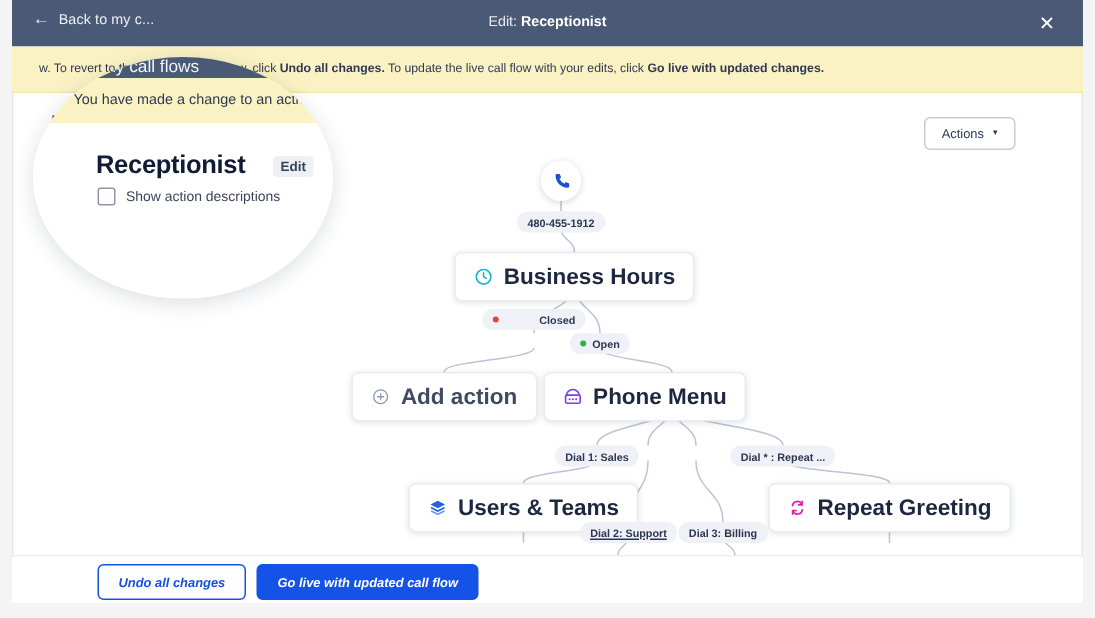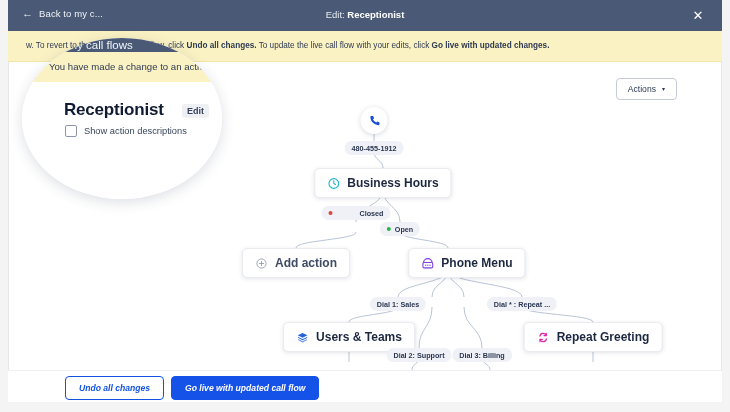--- a/index.html
+++ b/index.html
@@ -128,21 +128,21 @@
   #edges { position: absolute; left: 0; top: 0; width: 714px; height: 290px; }
 
   .node {
     position: absolute;
     background: #ffffff;
     border: 1px solid #e9ebef;
     border-radius: 5px;
     box-shadow: 0 1px 4px rgba(30,40,70,.12);
     display: flex; align-items: center; gap: 7px;
     padding: 7px 12px;
-    font-size: 12px; font-weight: 700; color: #1d2840;
+    font-size: 15px; font-weight: 700; color: #1d2840;
     white-space: nowrap;
     cursor: pointer;
     transform: translateX(-50%);
   }
   .node.weak { font-weight: 600; color: #3f4b63; }
 
   .phone-root {
     position: absolute;
     width: 27px; height: 27px;
     border-radius: 50%;
@@ -324,21 +324,21 @@
             </svg></span>
           <span>Business Hours</span>
         </div>
         <div class="node weak" style="left: 288px; top: 168px; justify-content: center;">
           <span class="ico"><svg width="13" height="13" viewBox="0 0 24 24" fill="none">
               <circle cx="12" cy="12" r="8.5" stroke="#8e99ad" stroke-width="1.6"></circle>
               <path d="M12 8.2v7.6M8.2 12h7.6" stroke="#8e99ad" stroke-width="1.6" stroke-linecap="round"></path>
             </svg></span>
           <span>Add action</span>
         </div>
-        <div class="node" style="left: 459px; top: 168px;">
+        <div class="node" style="left: 422px; top: 168px;">
           <span class="ico"><svg width="13" height="13" viewBox="0 0 24 24" fill="none">
               <rect x="3" y="10" width="18" height="10" rx="2" stroke="#7c3fe4" stroke-width="2"></rect>
               <path d="M4 11a8 8 0 0 1 16 0" stroke="#7c3fe4" stroke-width="2"></path>
               <circle cx="8" cy="15" r="1.3" fill="#7c3fe4"></circle>
               <circle cx="12" cy="15" r="1.3" fill="#7c3fe4"></circle>
               <circle cx="16" cy="15" r="1.3" fill="#7c3fe4"></circle>
             </svg></span>
           <span>Phone Menu</span>
         </div>
         <div class="node" style="left: 341px; top: 242px;">
@@ -365,21 +365,21 @@
         <div class="pill" style="left: 392px; top: 142px;">
           <span class="dot" style="background: rgb(44, 179, 74);"></span>
           <span>Open</span>
         </div>
         <div class="pill" style="left: 390px; top: 217px;">
           <span>Dial 1: Sales</span>
         </div>
         <div class="pill" style="left: 514px; top: 217px;">
           <span>Dial * : Repeat ...</span>
         </div>
-        <div class="pill" style="left: 411px; top: 268px;">
+        <div class="pill" style="left: 411px; top: 268px; text-decoration: underline;">
           <span>Dial 2: Support</span>
         </div>
         <div class="pill" style="left: 474px; top: 268px;">
           <span>Dial 3: Billing</span>
         </div>
       </div>
   </div>
 
   <div class="bottom-bar">
     <div class="btn btn-outline">Undo all changes</div>

